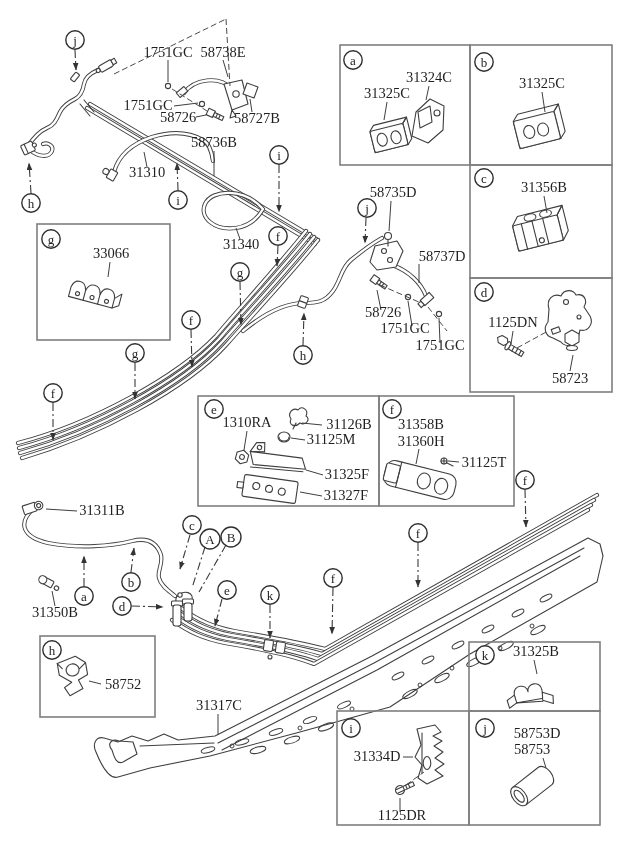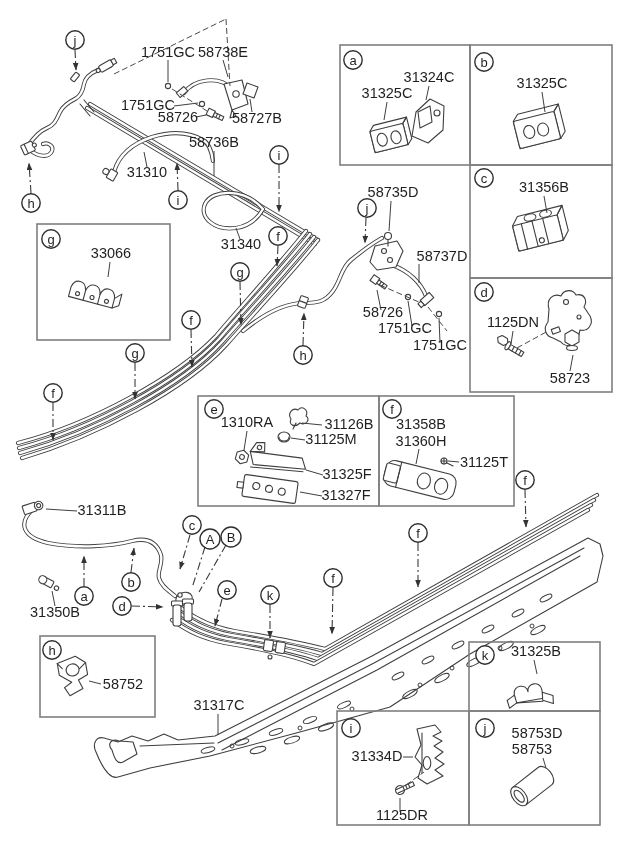--- a/index.html
+++ b/index.html
@@ -1,17 +1,17 @@
 <!DOCTYPE html>
 <html><head>
 <meta charset="utf-8">
 <style>
   html,body{margin:0;padding:0;background:#e8e8e8;}
   .page{width:618px;height:848px;background:#ffffff;position:relative;overflow:hidden;
-        font-family:Liberation Sans, sans-serif;}
+        font-family:Liberation Serif, serif;}
   svg{position:absolute;left:0;top:0;}
   
   .ln{stroke:#3f3f3f;stroke-width:1.1;fill:none;stroke-linecap:round;stroke-linejoin:round;}
   .fillw{fill:#ffffff;}
   .tubo{stroke:#3f3f3f;stroke-width:4.2;fill:none;stroke-linecap:round;stroke-linejoin:round;}
   .tubi{stroke:#ffffff;stroke-width:2.4;fill:none;stroke-linecap:round;stroke-linejoin:round;}
   .box{fill:none;stroke:#7f7f7f;stroke-width:1.6;}
   .dash{stroke:#4a4a4a;stroke-width:1;fill:none;stroke-dasharray:6 3;}
   .dashdot{stroke:#3a3a3a;stroke-width:1.1;fill:none;stroke-dasharray:8 3 2 3;}
   .leader{stroke:#3f3f3f;stroke-width:1;fill:none;}

